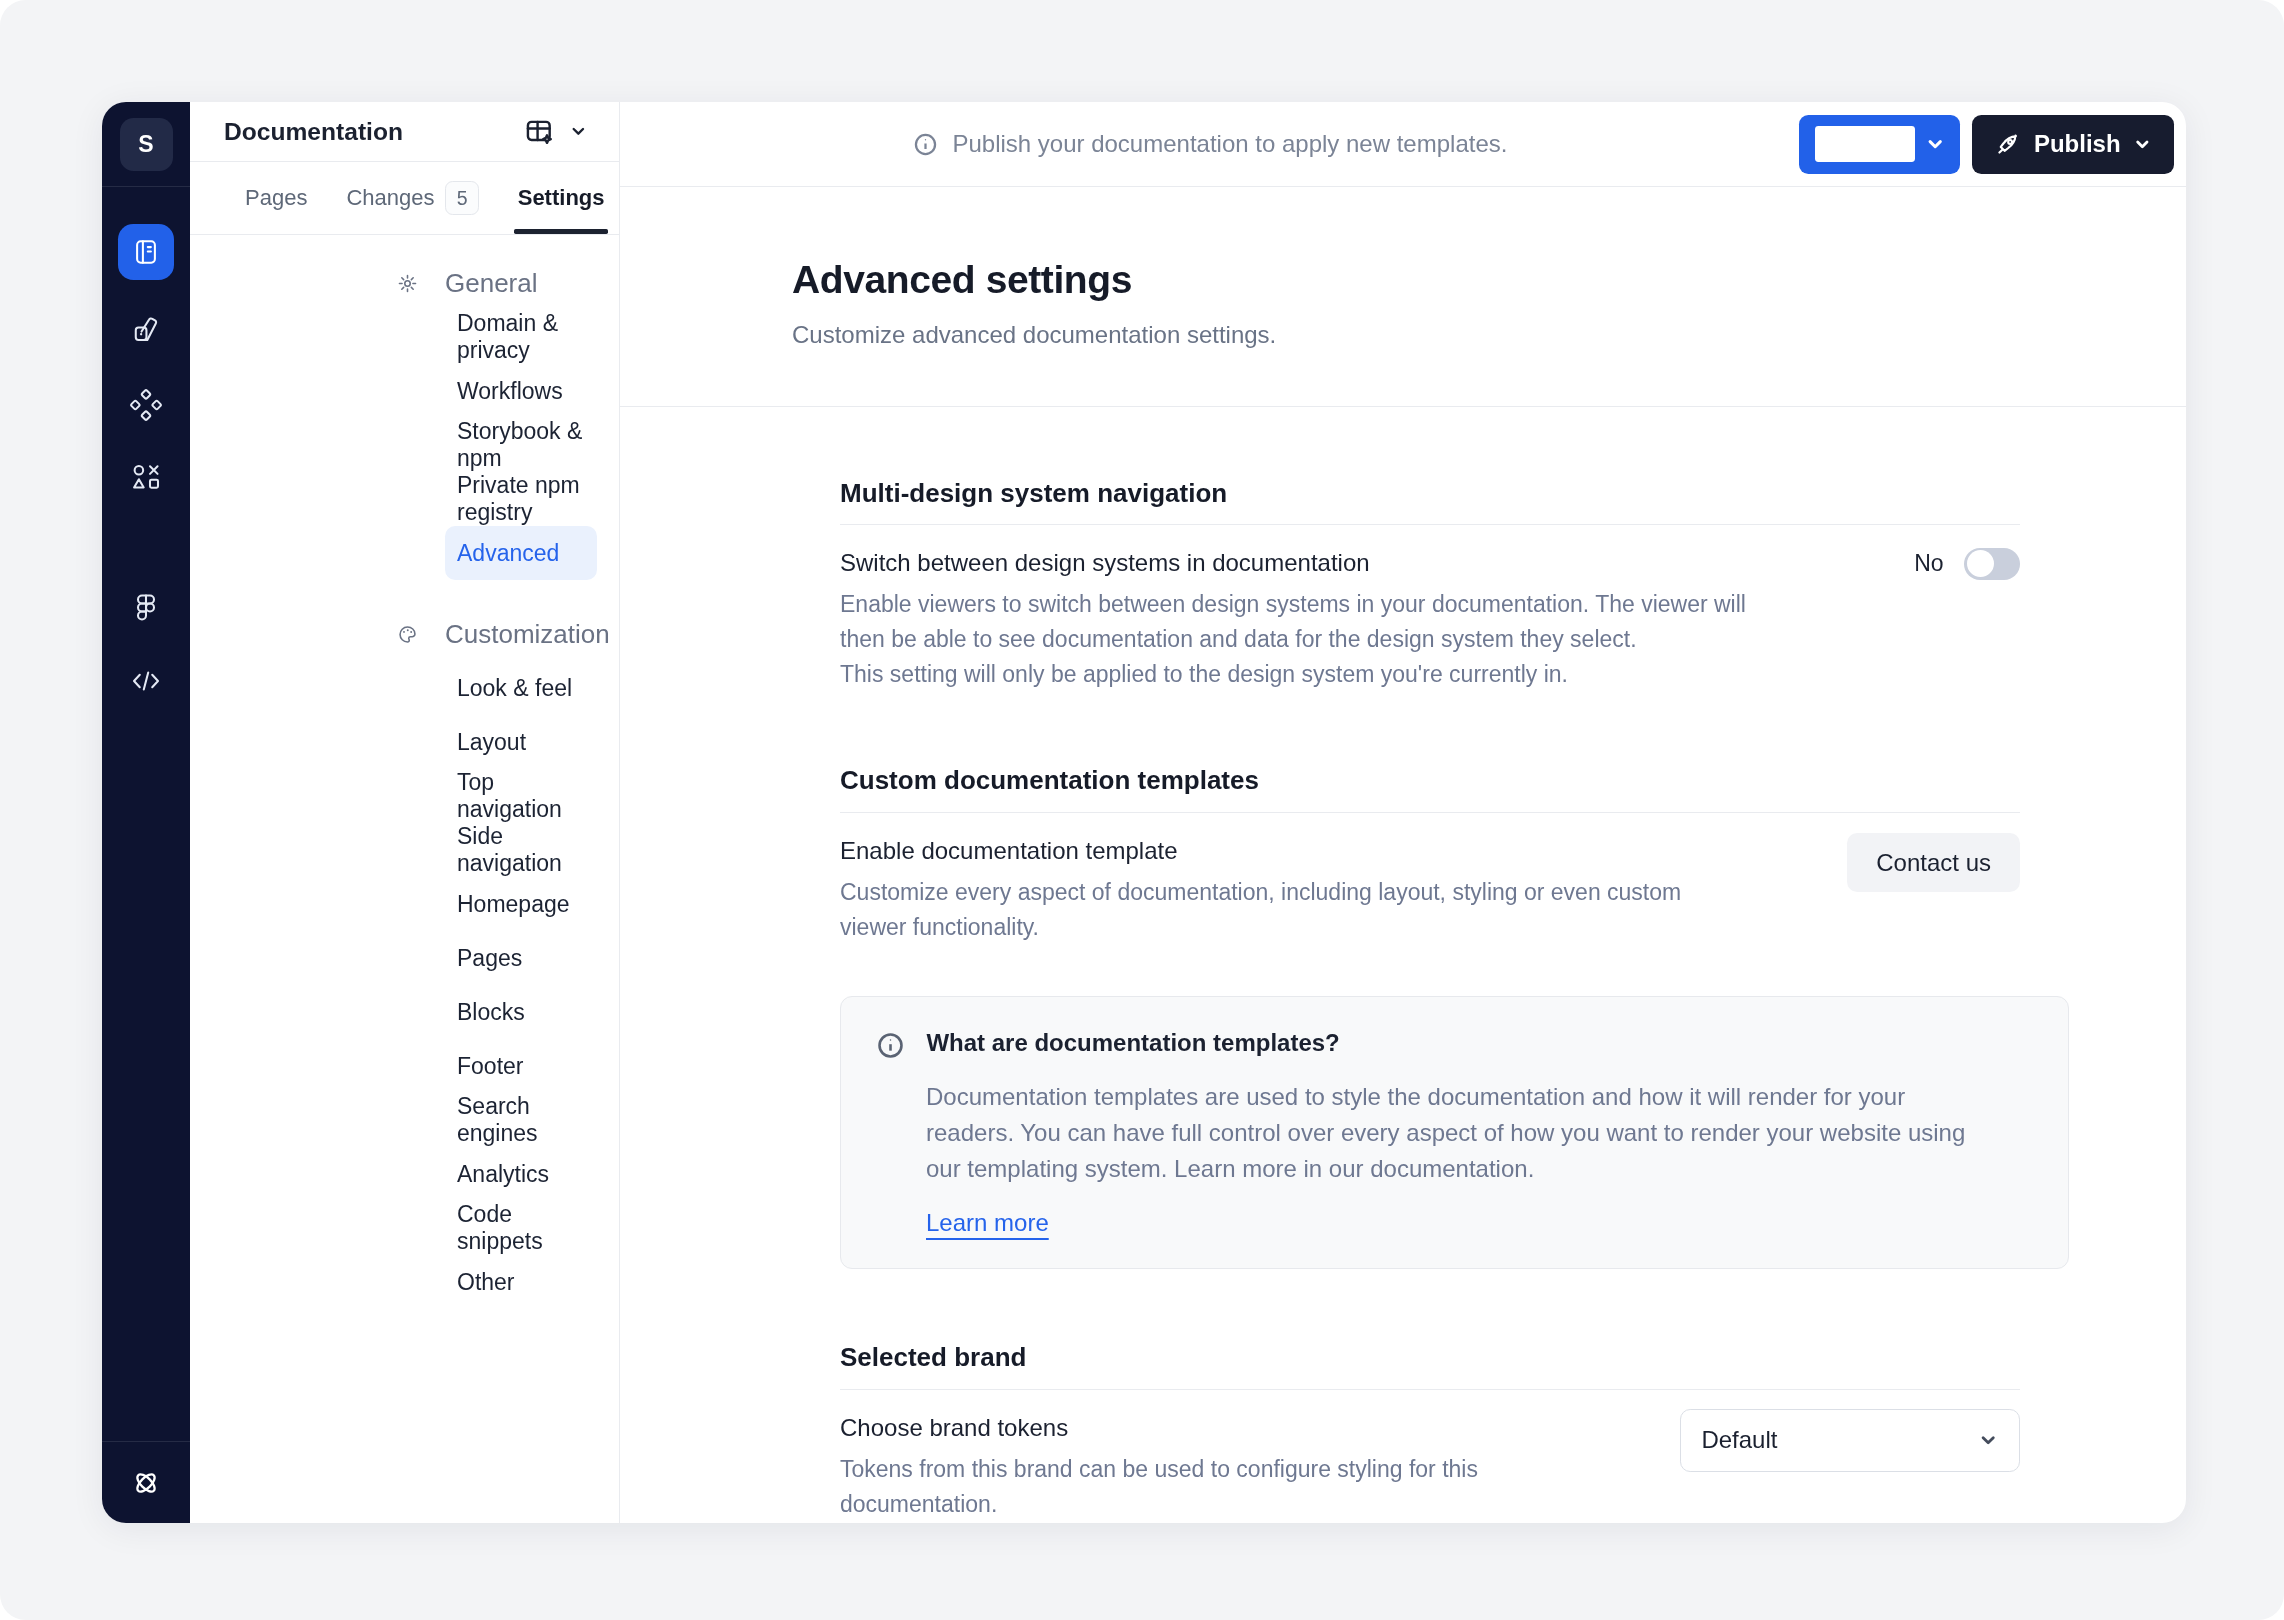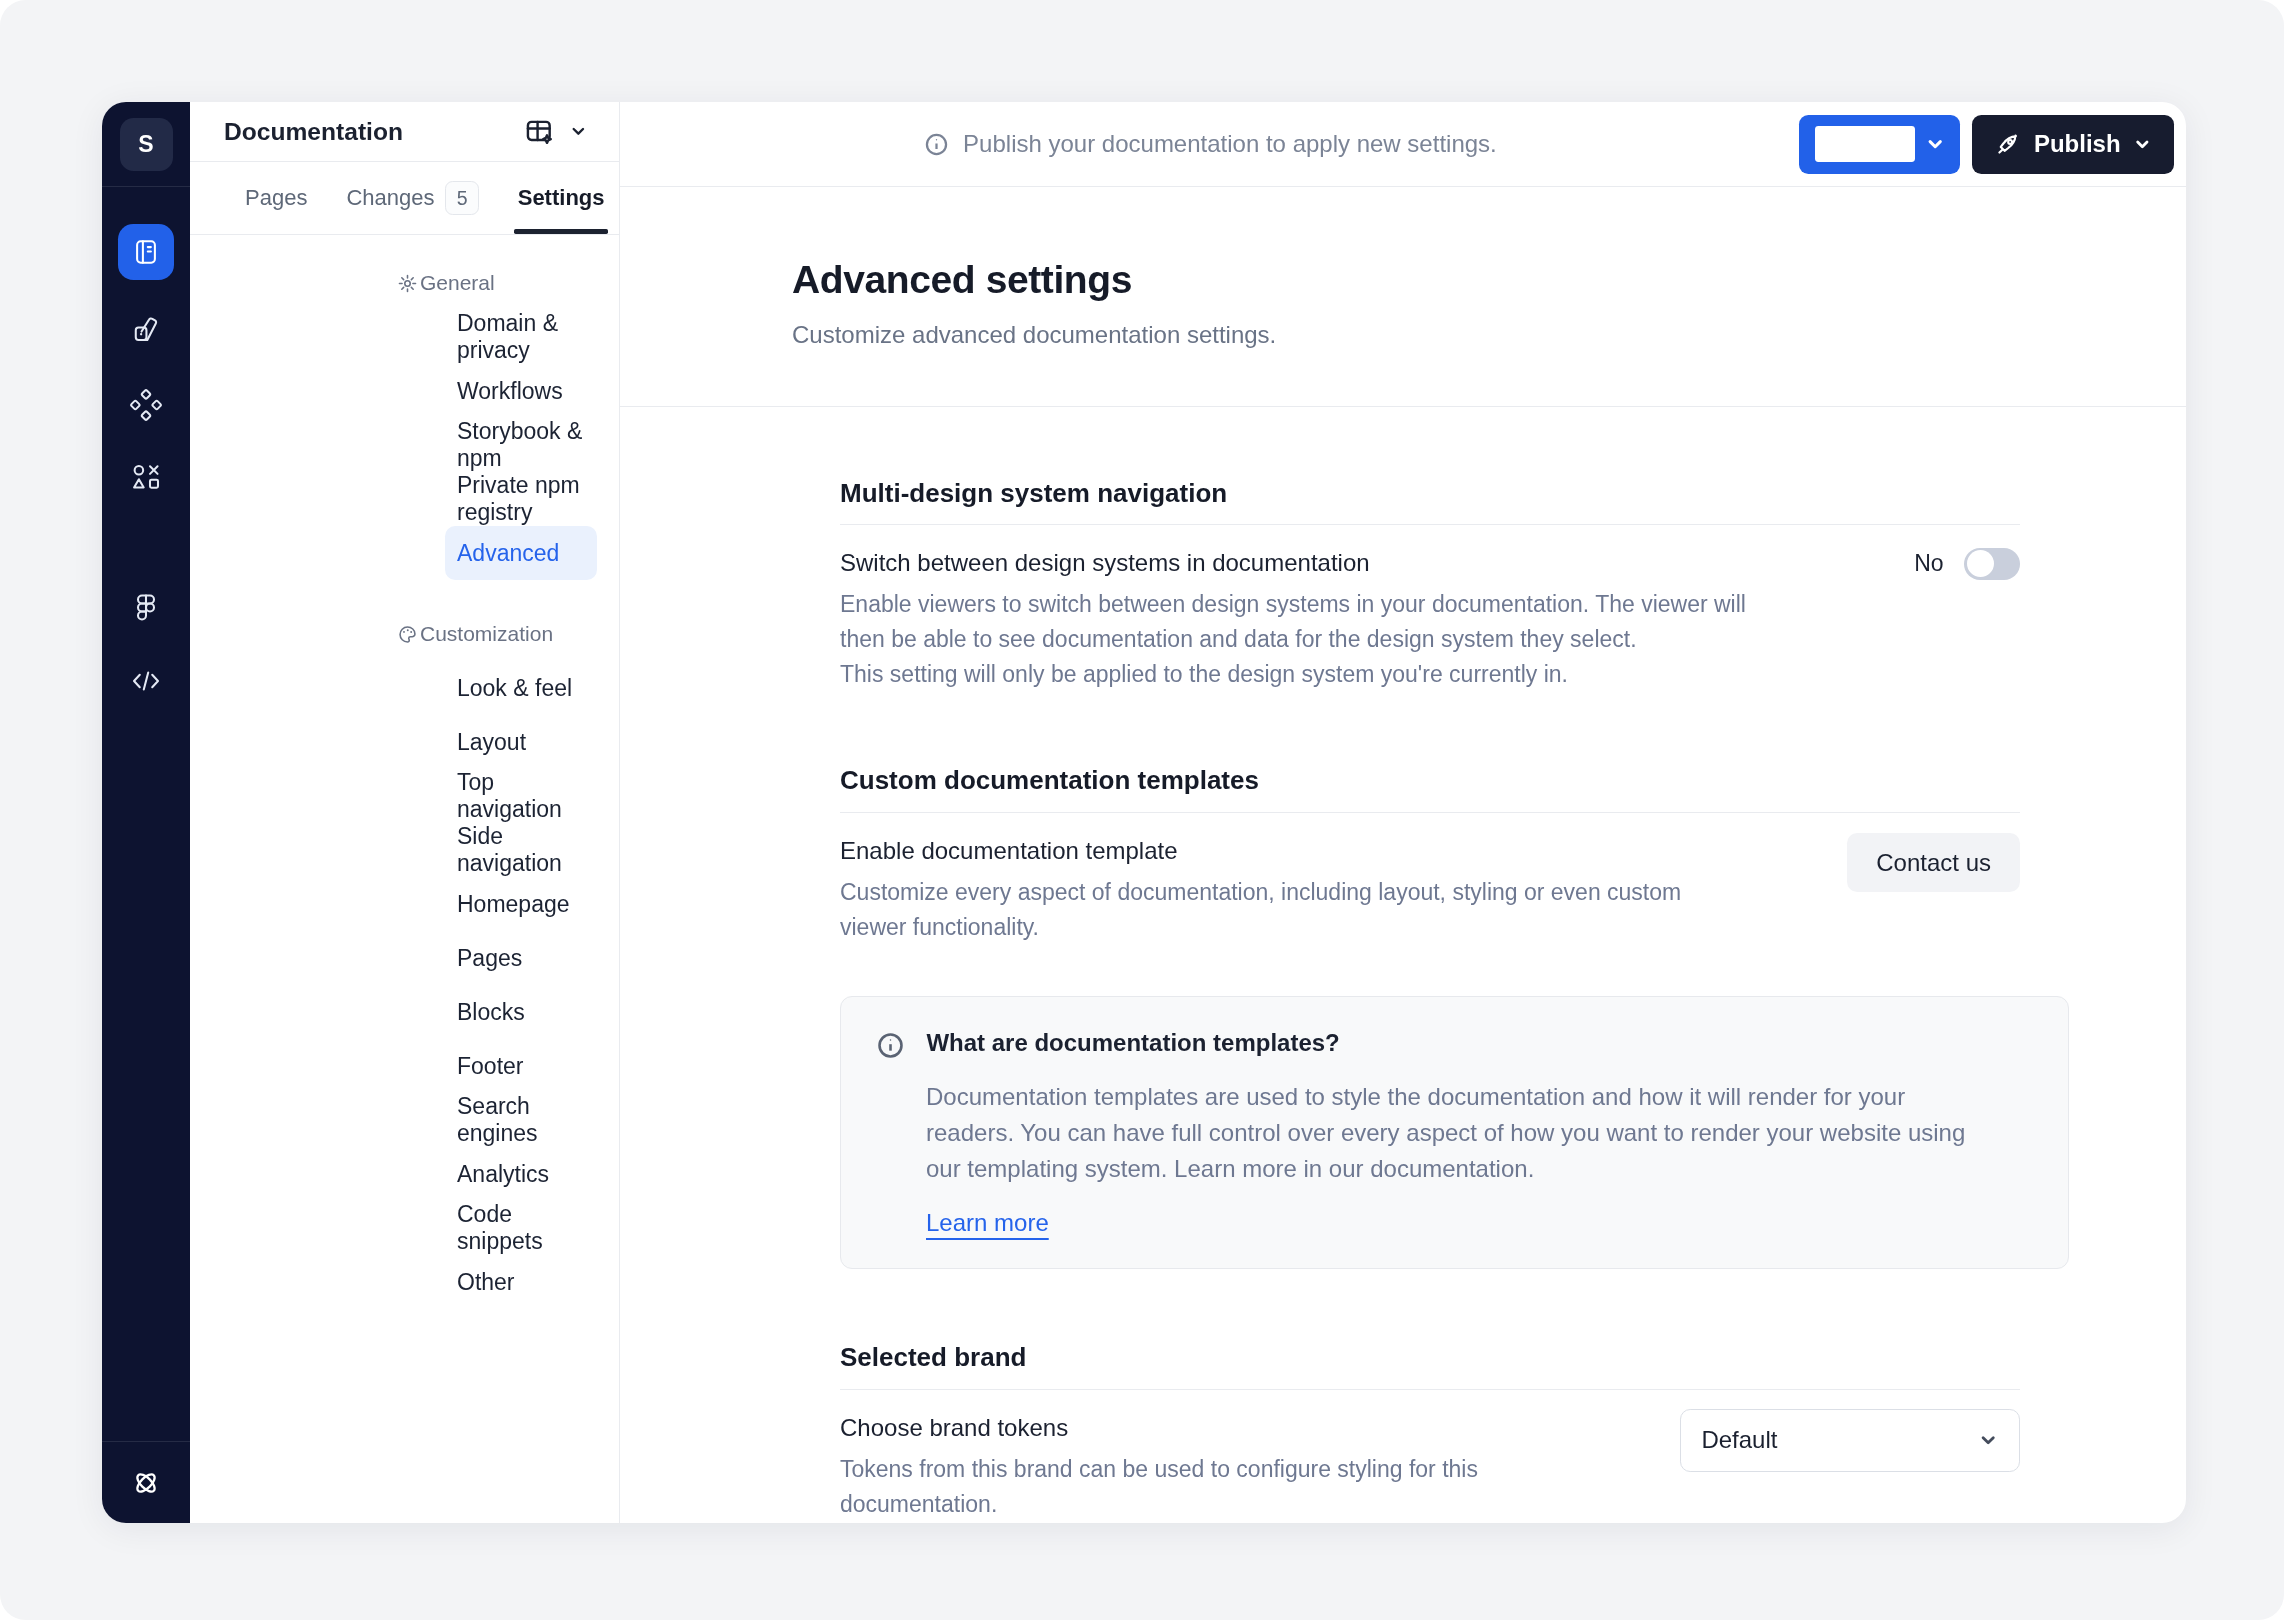--- a/index.html
+++ b/index.html
@@ -29,21 +29,21 @@
   .nav-header { height:60px; border-bottom:0.8px solid #E9EBEF; display:flex; align-items:center; padding:0 31px 0 34px; }
   .nav-title { font-size:24.6px; font-weight:600; color:#1B2130; }
   .view-switcher { margin-left:auto; background:none; border:none; display:flex; align-items:center; gap:12px; cursor:pointer; color:#1B2130; }
   .view-switcher svg { stroke:#1B2130; fill:none; stroke-width:2; stroke-linecap:round; stroke-linejoin:round; }
   .nav-tabs { height:73px; border-bottom:0.8px solid #E9EBEF; display:flex; align-items:stretch; gap:39px; padding-left:55px; }
   .tab { position:relative; display:flex; align-items:center; gap:11px; font-size:22px; color:#5E6878; cursor:pointer; }
   .tab.active { color:#161B28; font-weight:600;justify-content:flex-end; }
   .tab.active::after { content:""; position:absolute; left:-3.4px; right:-3.4px; bottom:0; height:5.1px; background:#1C2230; border-radius:1.7px; }
   .tab-badge { font-size:19.5px; color:#5E6878; border:0.8px solid #E4E7EC; background:#FBFCFD; border-radius:7.6px; padding:4.2px 10.2px; }
   .nav-list { padding:21px 22px 0 238px; overflow:hidden; }
-  .nav-group-header { height:54px; display:flex; align-items:center; gap:2px; margin-left:-31px; color:#6A7284; font-size:21px; }
+  .nav-group-header { height:54px; display:flex; align-items:center; gap:27px; margin-left:-31px; color:#6A7284; font-size:26px; }
   .nav-group-header svg { width:21px; height:21px; stroke:#6A7284; fill:none; stroke-width:1.8; stroke-linecap:round; stroke-linejoin:round; flex-shrink:0; }
   .nav-item { height:54px; display:flex; align-items:center; padding-left:12px; margin-left:17px; border-radius:10.2px;
     font-size:23px; color:#1C2333; cursor:pointer; }
   .nav-item.active { background:#EAF1FD; color:#2563EB; }
   .group-gap { margin-top:27px; }
 
   
   .main { flex:1; display:flex; flex-direction:column; min-width:0; }
   .banner { height:85px; border-bottom:0.8px solid #E9EBEF; display:flex; align-items:center; padding-right:12px; flex-shrink:0; }
   .banner-msg { flex:1; display:flex; align-items:center; justify-content:center; gap:13.6px; color:#7B8496; font-size:24px; }
@@ -223,21 +223,21 @@
     </section>
 
     <section class="main">
       <div class="banner">
         <div class="banner-msg">
           <svg width="27" height="27" viewBox="0 0 24 24">
             <circle cx="12" cy="12" r="8.5"></circle>
               <line x1="12" y1="11" x2="12" y2="16"></line>
             <circle cx="12" cy="7.8" r="0.6" fill="#7B8496" stroke="none"></circle>
           </svg>
-          <span>Publish your documentation to apply new settings.</span>
+          <span>Publish your documentation to apply new templates.</span>
         </div>
         <button class="btn btn-env">
           <span class="env-chip"></span>
           <svg width="20.4" height="20.4" viewBox="0 0 16 16">
             <path d="M4 6 l4 4 4-4"></path>
           </svg>
         </button>
         <button class="btn btn-publish">
           <svg class="rocket" width="27" height="27" viewBox="0 0 24 24">
             <path d="M19.5 4.5 c-4.8.4-8.4 2.8-11 6.4 L6 14.2 l3.4 3.4 3.3-2.5 c3.6-2.6 6-6.2 6.4-11 z"></path>

